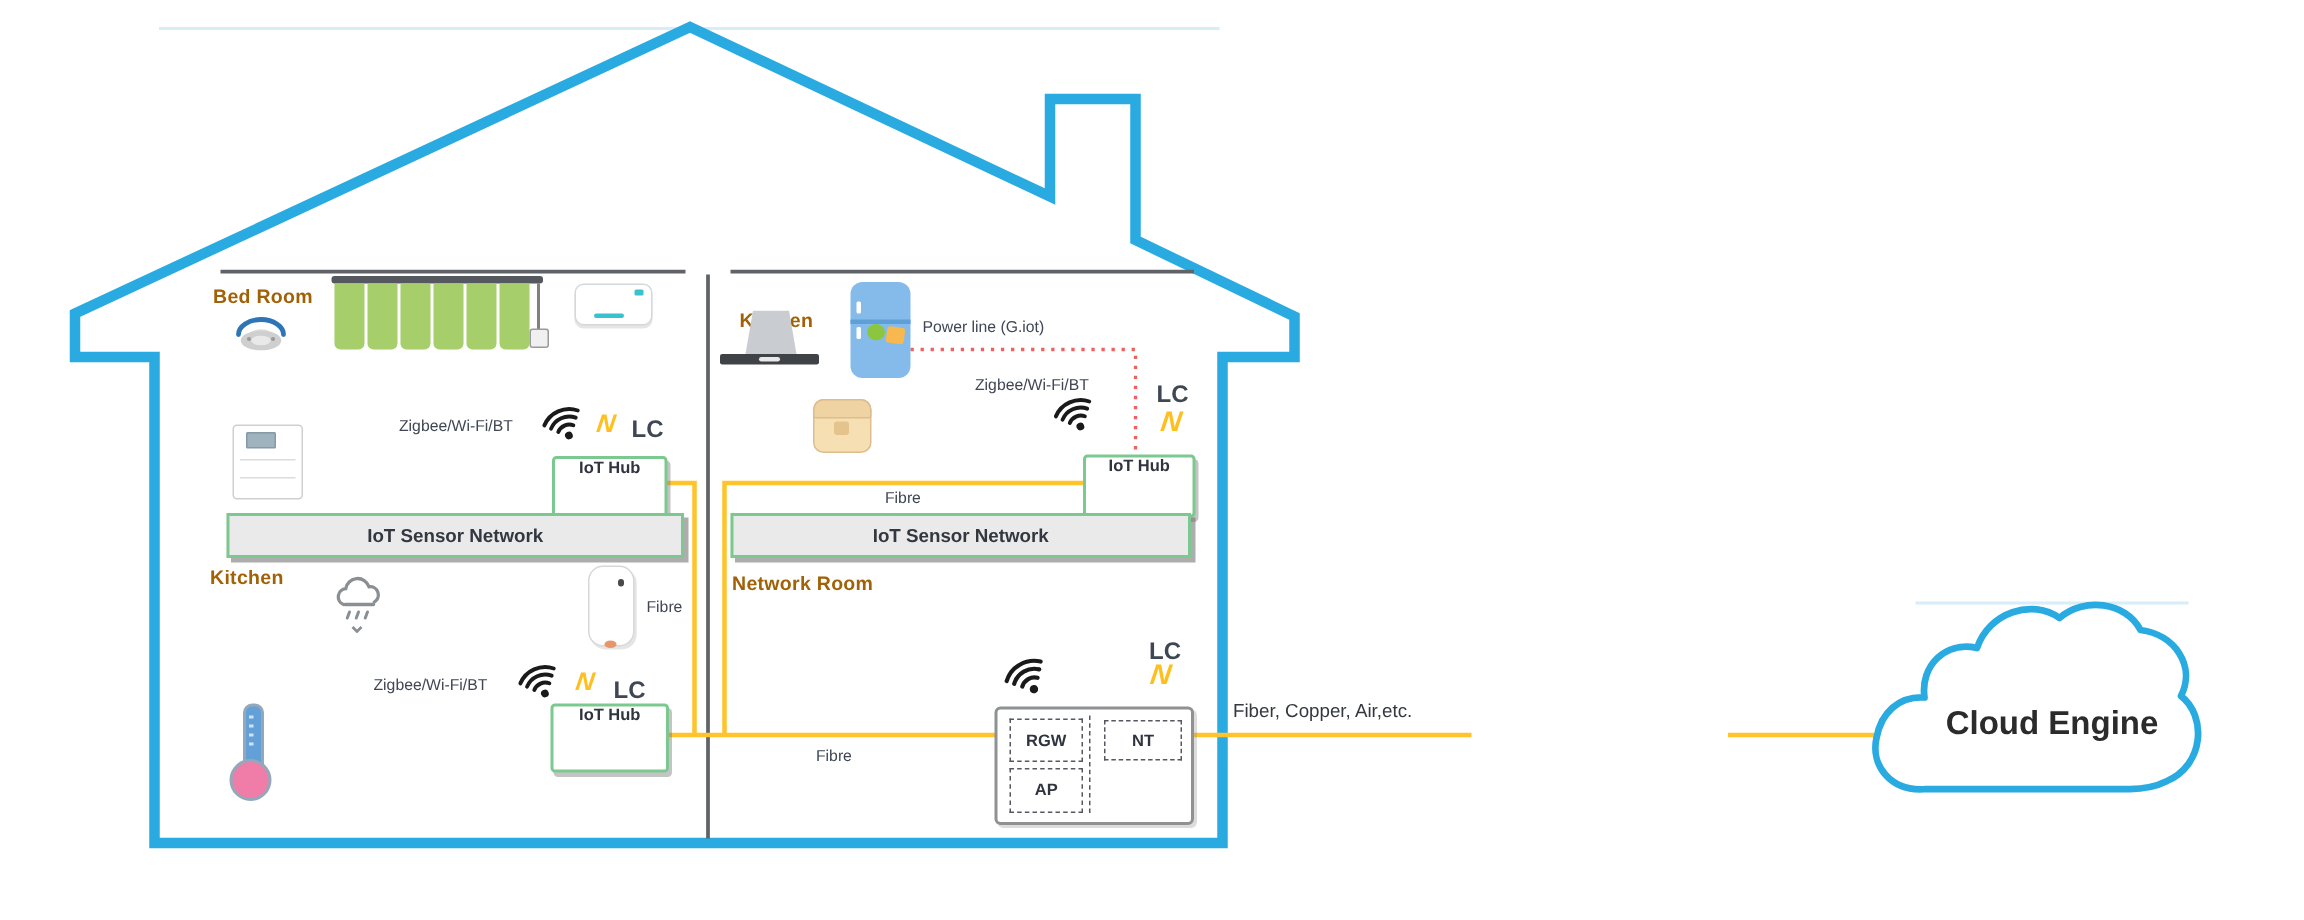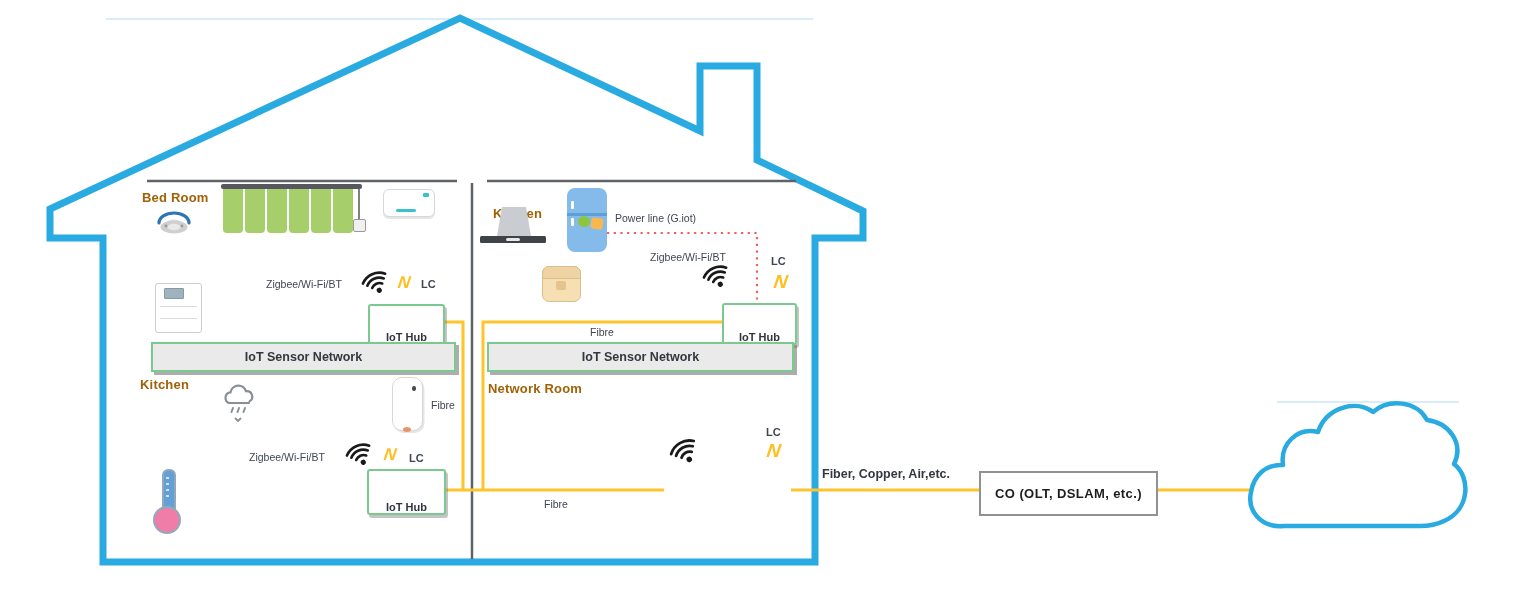--- a/index.html
+++ b/index.html
@@ -11,36 +11,36 @@
   .st-house{stroke:var(--house-blue,#29ABE2);stroke-width:7;fill:none;stroke-linejoin:miter;stroke-linecap:square;}
   .st-wall{stroke:var(--wall-gray,#5F6368);stroke-width:2.5;fill:none;}
   .st-fibre{stroke:var(--fibre-yellow,#FFC32C);stroke-width:3;fill:none;}
   .st-power{stroke:var(--powerline-red,#EE6160);stroke-width:2.2;fill:none;stroke-dasharray:2.2 4.5;}
   .st-faint{stroke:#D7EDF9;stroke-width:2;fill:none;}
   .st-cloud{stroke:var(--house-blue,#29ABE2);stroke-width:4.5;fill:#fff;stroke-linejoin:round;}
 
   .abs{position:absolute;}
   .room-label{font-size:13px;font-weight:700;letter-spacing:.2px;color:#a16207;white-space:nowrap;}
   .small-label{font-size:10.5px;font-weight:400;color:#3F4654;white-space:nowrap;}
-  .lc-label{font-size:11px;font-weight:700;color:#3F4654;}
+  .lc-label{font-size:16px;font-weight:700;color:#3F4654;}
   .bolt{font-style:italic;font-weight:900;color:var(--bolt-yellow,#FFBF1F);transform:skewX(-8deg);line-height:1;}
 
   .hub{background:#fff;border:2px solid var(--hub-green,#7CC98F);border-radius:3px;
-       box-shadow:2px 3px 0 rgba(125,125,125,.45);display:flex;align-items:flex-end;justify-content:center;
+       box-shadow:2px 3px 0 rgba(125,125,125,.45);display:flex;align-items:flex-start;justify-content:center;
        font-size:11px;font-weight:700;color:#30343f;}
   .bar{background:#EAEAEA;border:2px solid var(--hub-green,#7CC98F);
        box-shadow:3px 3px 0 rgba(105,105,105,.55);display:flex;align-items:center;justify-content:center;
        font-size:12.5px;font-weight:600;color:#33373f;}
   .gateway{background:#fff;border:2.5px solid #8F9193;border-radius:4px;box-shadow:2px 2px 0 rgba(140,140,140,.3);}
   .dashed-box{position:absolute;border:1.6px dashed #55585e;display:flex;align-items:center;justify-content:center;
        font-size:11px;font-weight:700;color:#30343f;background:#fff;}
   .dash-divider{position:absolute;border-left:1.6px dashed #55585e;width:0;}
   .co-box{background:#fff;border:2.3px solid #8F9193;display:flex;align-items:center;justify-content:center;
        font-size:13px;font-weight:700;letter-spacing:.4px;color:#1d1d1d;white-space:nowrap;}
-  .link-label{font-size:12.5px;font-weight:700;color:#33373f;white-space:nowrap;}
+  .link-label{font-size:12.5px;font-weight:400;color:#33373f;white-space:nowrap;}
   .cloud-label{font-size:22px;font-weight:700;color:#2b2b2b;text-align:center;white-space:nowrap;}
 
   .wifi{transform:rotate(-24deg);}
   .wifi svg{display:block;}
 
   
   .curtain{width:146px;height:56px;}
   .rail{position:absolute;left:0;top:0;width:141px;height:5px;background:#55585e;border-radius:2px;}
   .panelrow{position:absolute;left:2px;top:5px;display:flex;gap:2px;}
   .panel{width:20px;height:44px;background:var(--curtain-green,#A6CE6A);border-radius:0 0 4px 4px;}
@@ -245,21 +245,31 @@
     <svg width="30" height="26" viewBox="0 0 28 24">
       <circle cx="14" cy="20" r="2.6" fill="#1a1a1a"></circle>
       <path d="M8.5 15 a8 8 0 0 1 11 0 M5 11 a13 13 0 0 1 18 0 M1.8 7.2 a18 18 0 0 1 24.4 0" stroke="#1a1a1a" stroke-width="2.6" fill="none" stroke-linecap="round"></path>
     </svg>
   </div>
   <div class="abs lc-label" style="left:766px;top:426px;">LC</div>
   <div class="abs bolt" style="left:767px;top:441px;font-size:19px;">N</div>
 
   <div class="abs small-label" style="left:544px;top:498px;">Fibre</div>
 
+  <div class="abs gateway" style="left:663px;top:471px;width:129px;height:75px;">
+    <div class="dash-divider" style="left:61px;top:4px;height:65px;"></div>
+    <div class="dashed-box" style="left:8px;top:6px;width:47px;height:27px;">
+      <span>RGW</span>
+    </div>
+    <div class="dashed-box" style="left:71px;top:7px;width:50px;height:25px;">
+      <span>NT</span>
+    </div>
+    <div class="dashed-box" style="left:8px;top:39px;width:47px;height:28px;">
+      <span>AP</span>
+    </div>
+  </div>
 
   <div class="abs link-label" style="left:822px;top:467px;">Fiber, Copper, Air,etc.</div>
 
-  <div class="abs co-box" style="left:979px;top:471px;width:175px;height:41px;">
-    <span>CO (OLT, DSLAM, etc.)</span>
-  </div>
-
+
+  <div class="abs cloud-label" style="left:1288px;top:469px;width:160px;">Cloud Engine</div>
 
 </div>
 
 </body></html>

